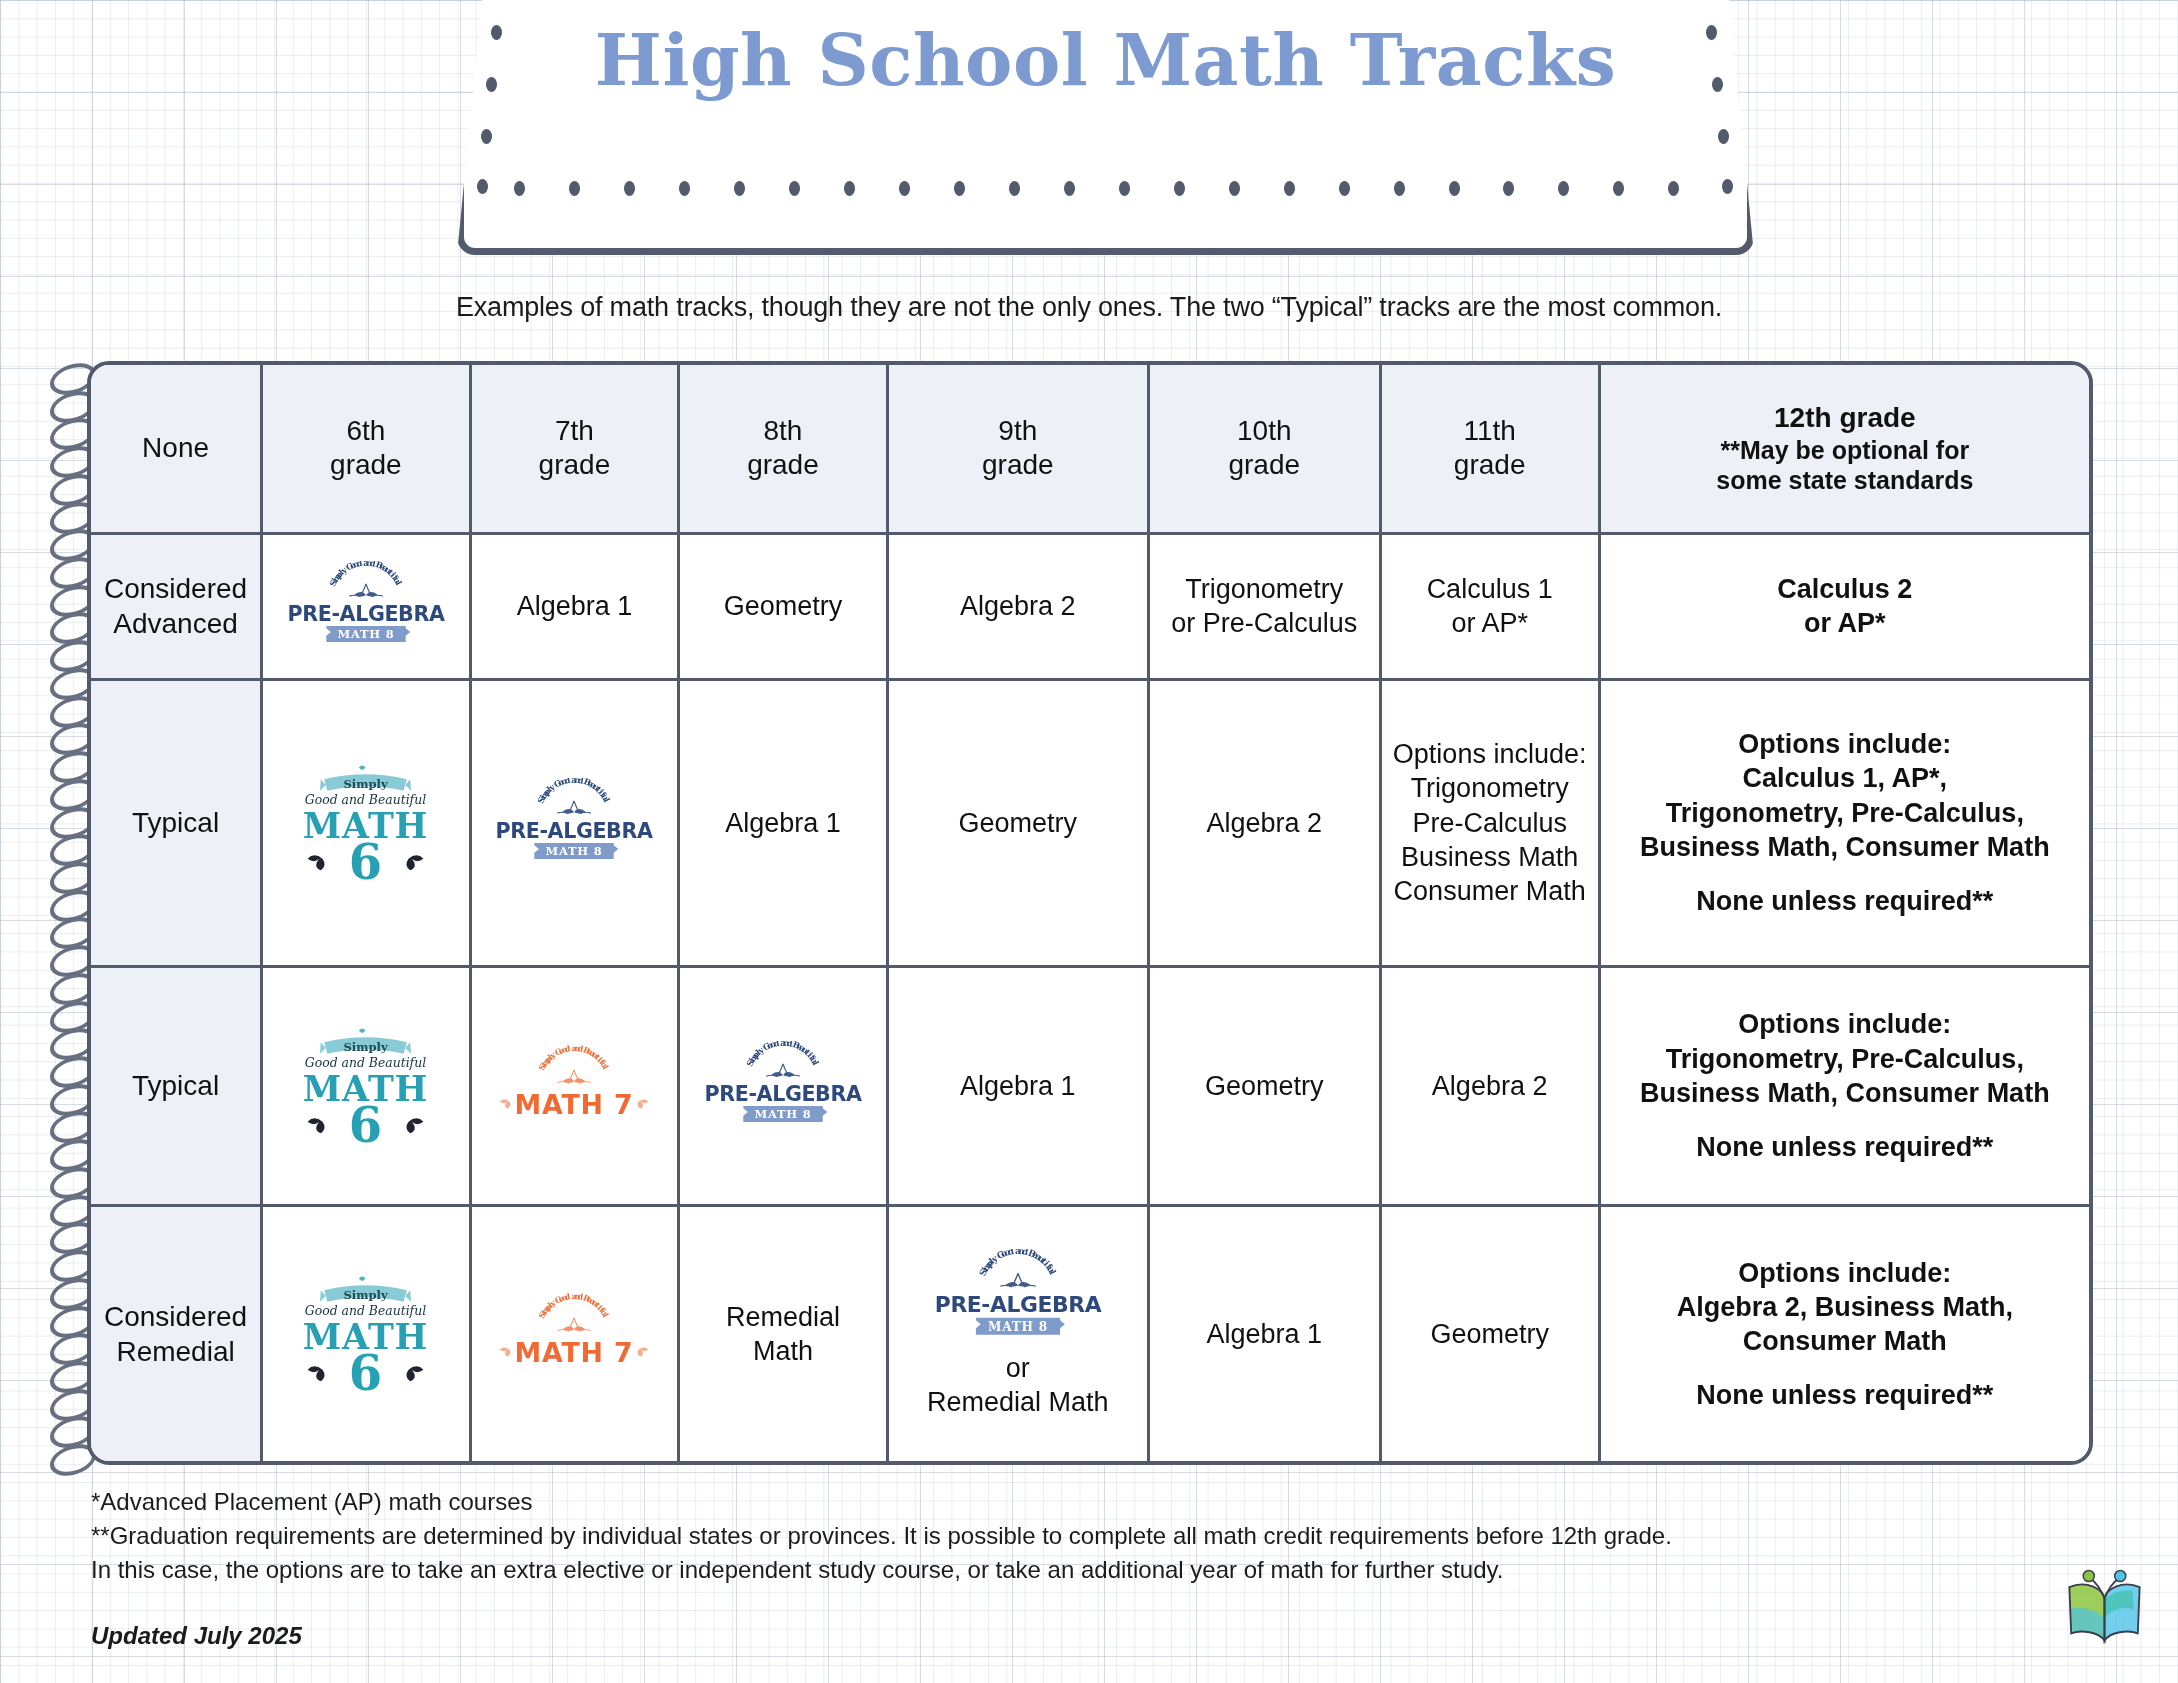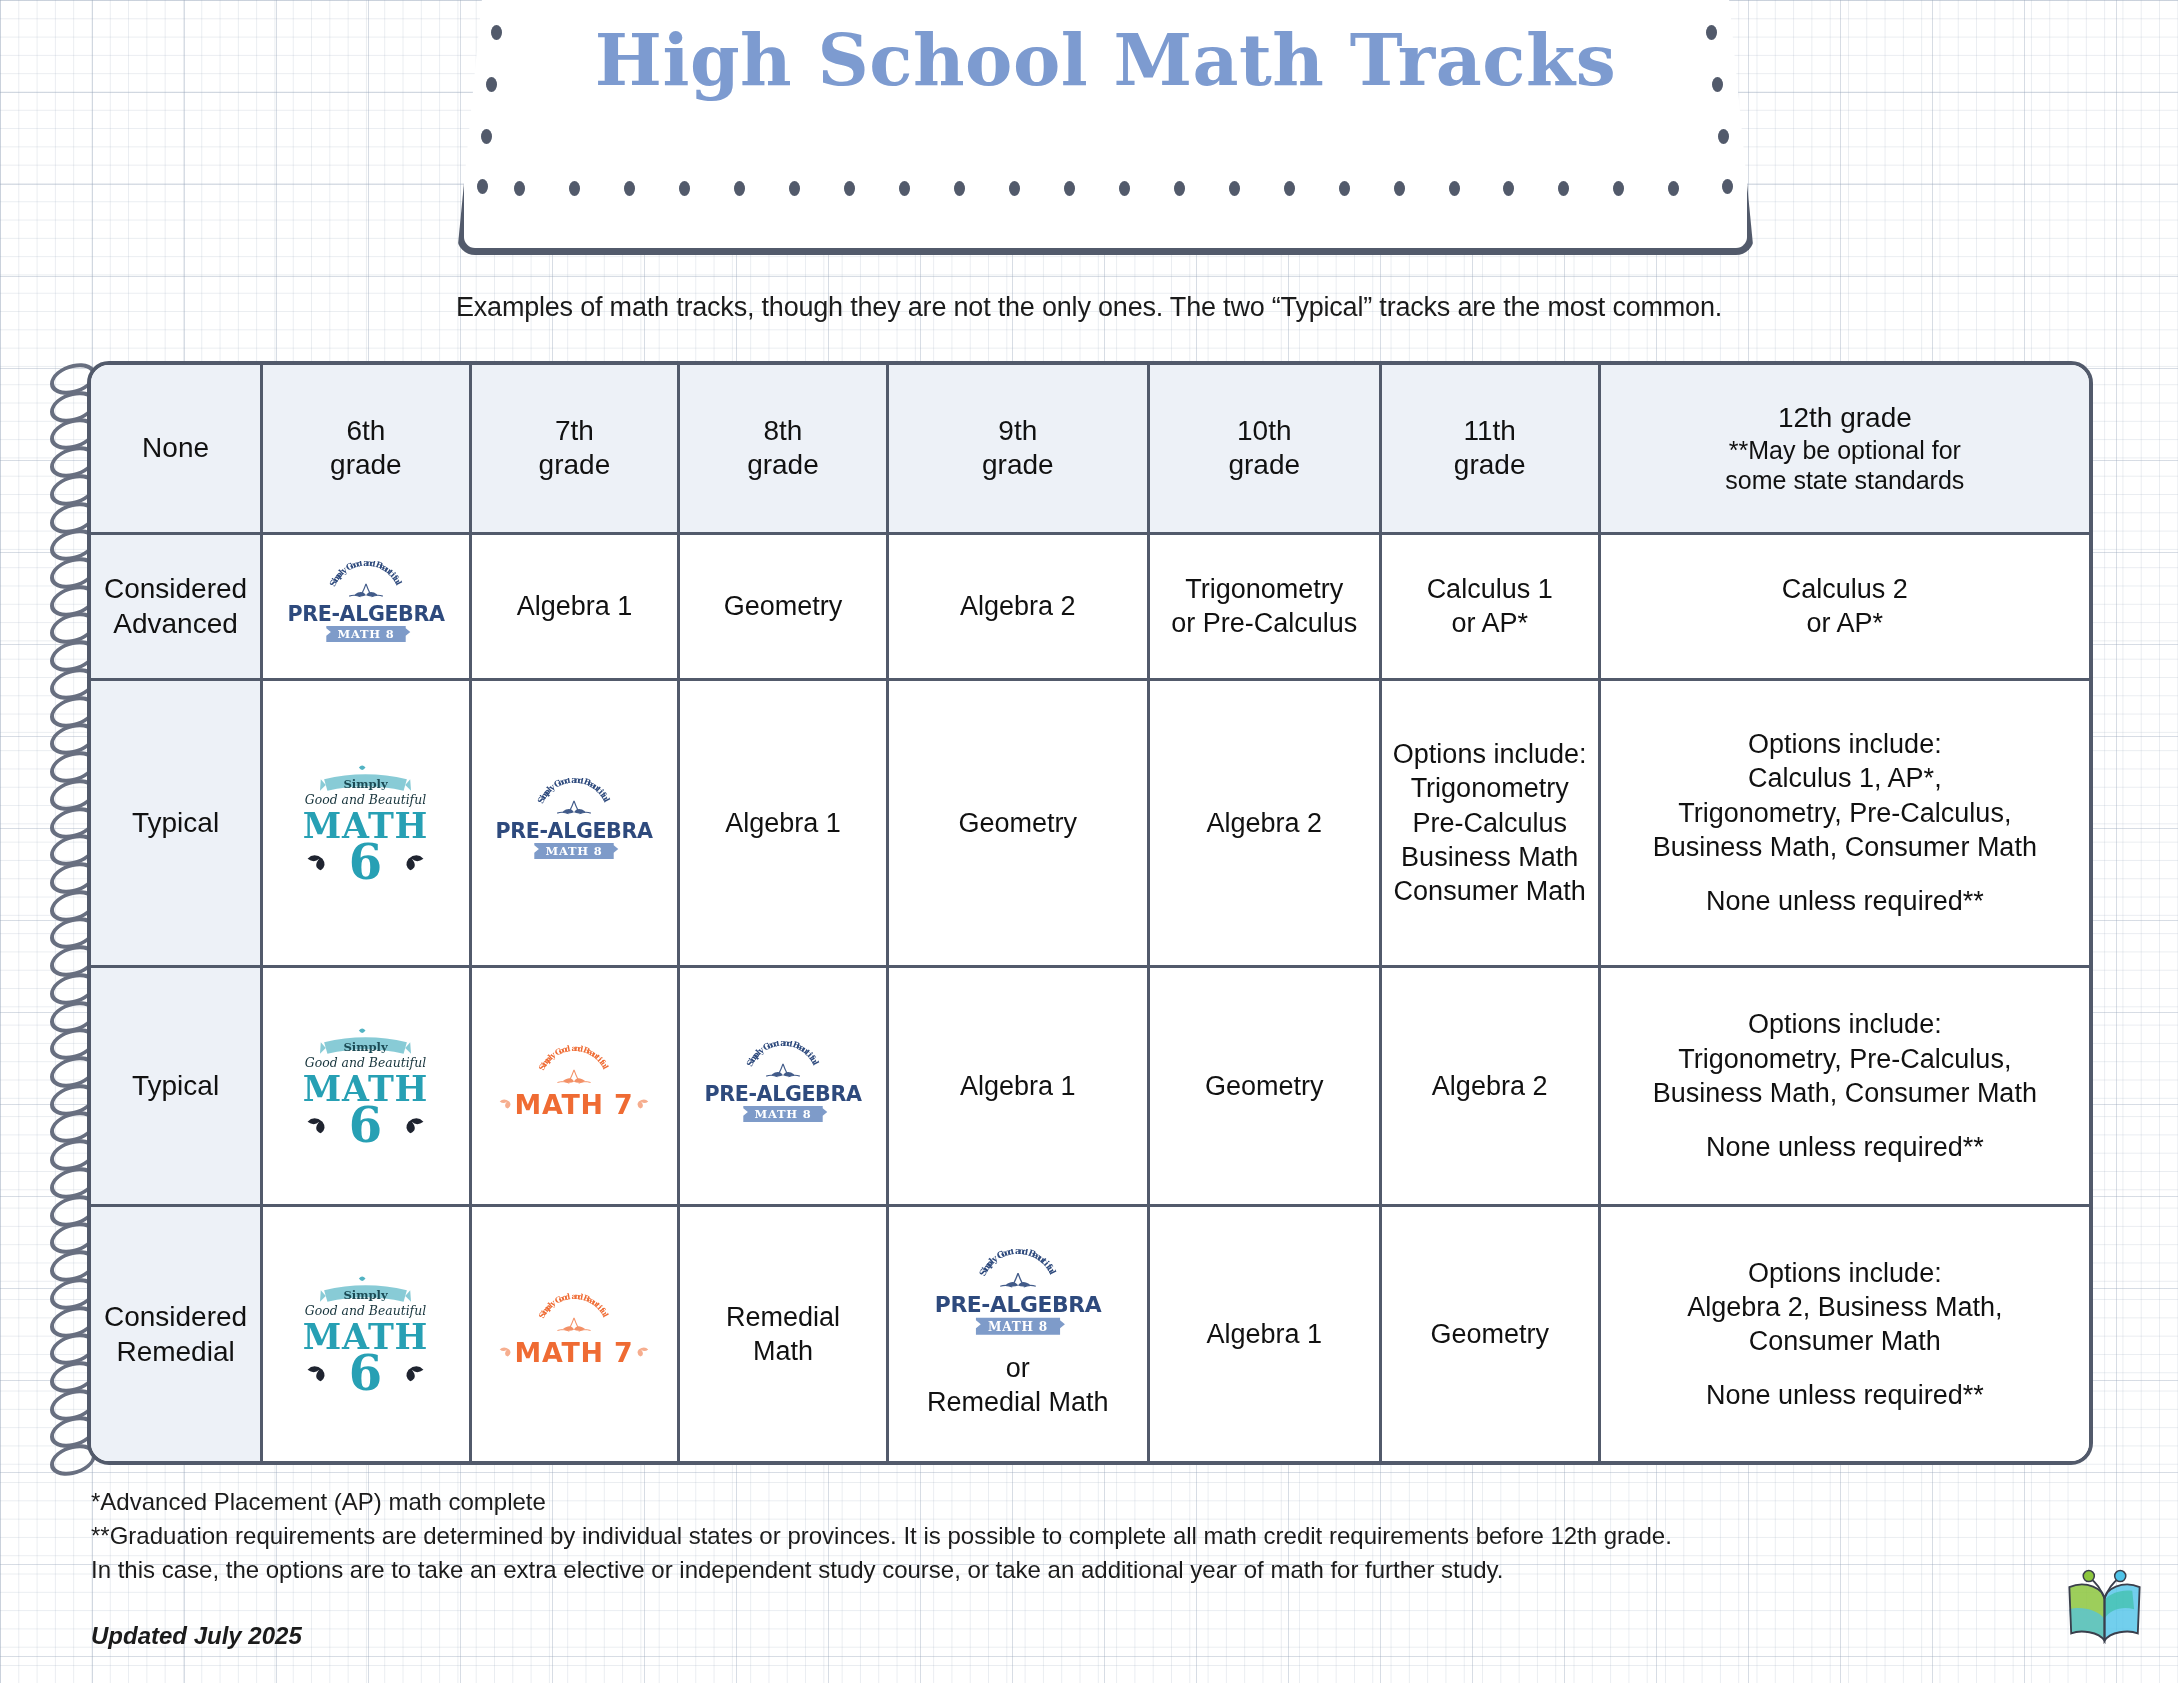--- a/index.html
+++ b/index.html
@@ -106,21 +106,21 @@
   }
   td.body-cell{
     background:#ffffff;
     font-size:27px;
     line-height:1.27;
   }
   
   tr:first-child th{ border-top:none; }
   tr:last-child td{ border-bottom:none; }
   th:first-child, td:first-child{ border-left:none; }
-  th:last-child, td:last-child{ border-right:none; }
+  th:last-child, td:last-child{ border-right:none;font-weight:bold; }
 
   .col-track{ width:162px; }
   .col-g{ width:198px; }
   .col-g9{ width:248px; }
   .col-g10{ width:220px; }
   .col-g11{ width:208px; }
   .col-g12{ width:465px; }
 
   .gap{ display:block; height:20px; }
 
@@ -637,21 +637,21 @@
             <div class="nl">Options include:<br>Algebra 2, Business Math,<br>Consumer Math</div>
             <span class="gap"></span>
             <div class="nl">None unless required**</div>
           </td>
         </tr>
       </tbody>
   </table>
 </div>
 
 <div id="footnotes">
-  <div>*Advanced Placement (AP) math complete</div>
+  <div>*Advanced Placement (AP) math courses</div>
   <div>**Graduation requirements are determined by individual states or provinces. It is possible to complete all math credit requirements before 12th grade.</div>
   <div>In this case, the options are to take an extra elective or independent study course, or take an additional year of math for further study.</div>
 </div>
 <div id="updated">Updated July 2025</div>
 
 <div id="corner-logo">
   <svg viewBox="0 0 120 120" width="111" height="111">
     <path d="M22 38 C40 30 60 40 60 52 L60 96 C54 86 34 84 24 88 Z" fill="#8cc63e" opacity=".85"></path>
     <path d="M22 62 C34 58 52 62 60 72 L60 96 C54 86 34 84 24 88 Z" fill="#4fc3e8" opacity=".7"></path>
     <path d="M98 38 C80 30 60 40 60 52 L60 96 C66 86 86 84 96 88 Z" fill="#4fc3e8" opacity=".8"></path>

